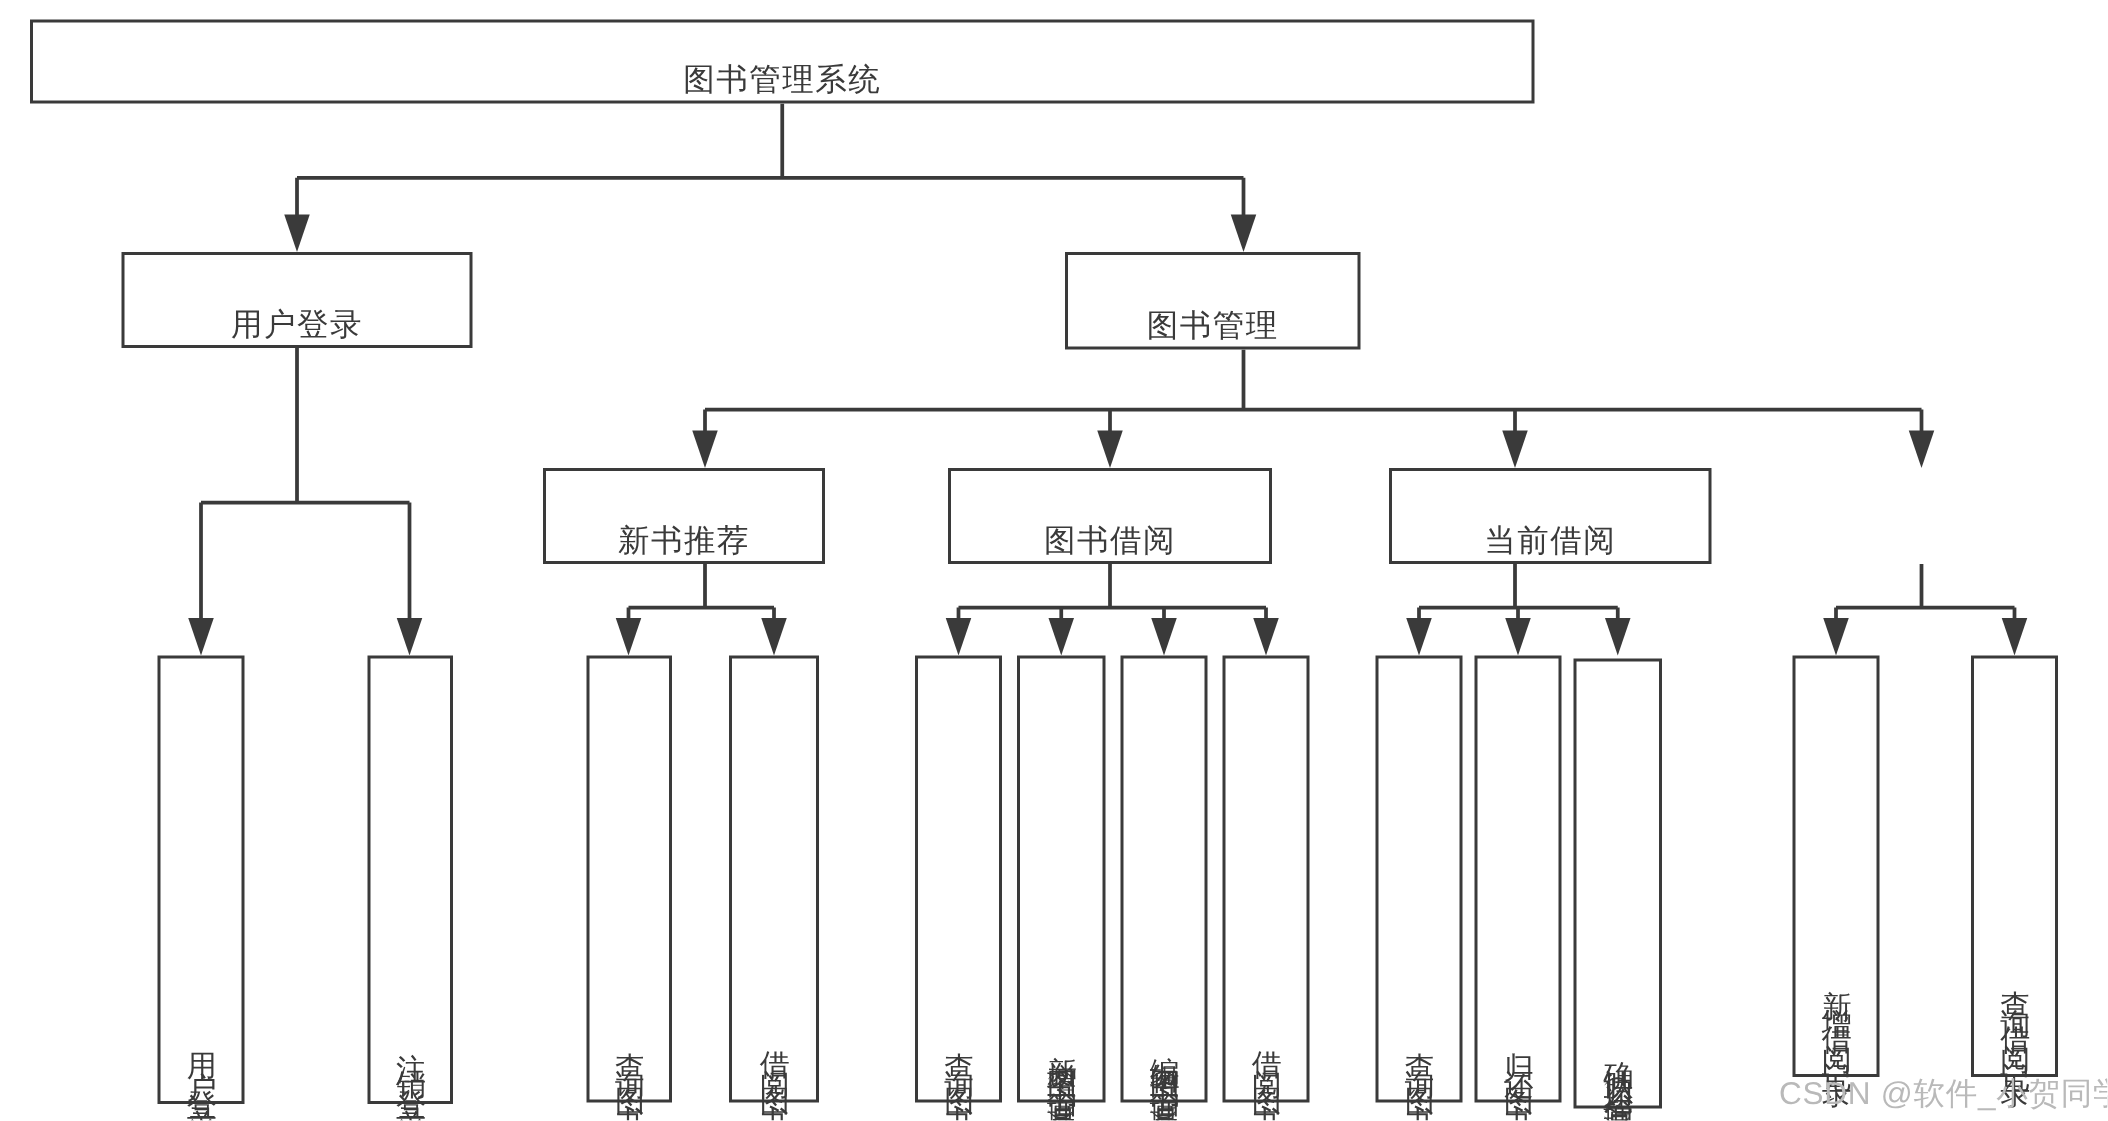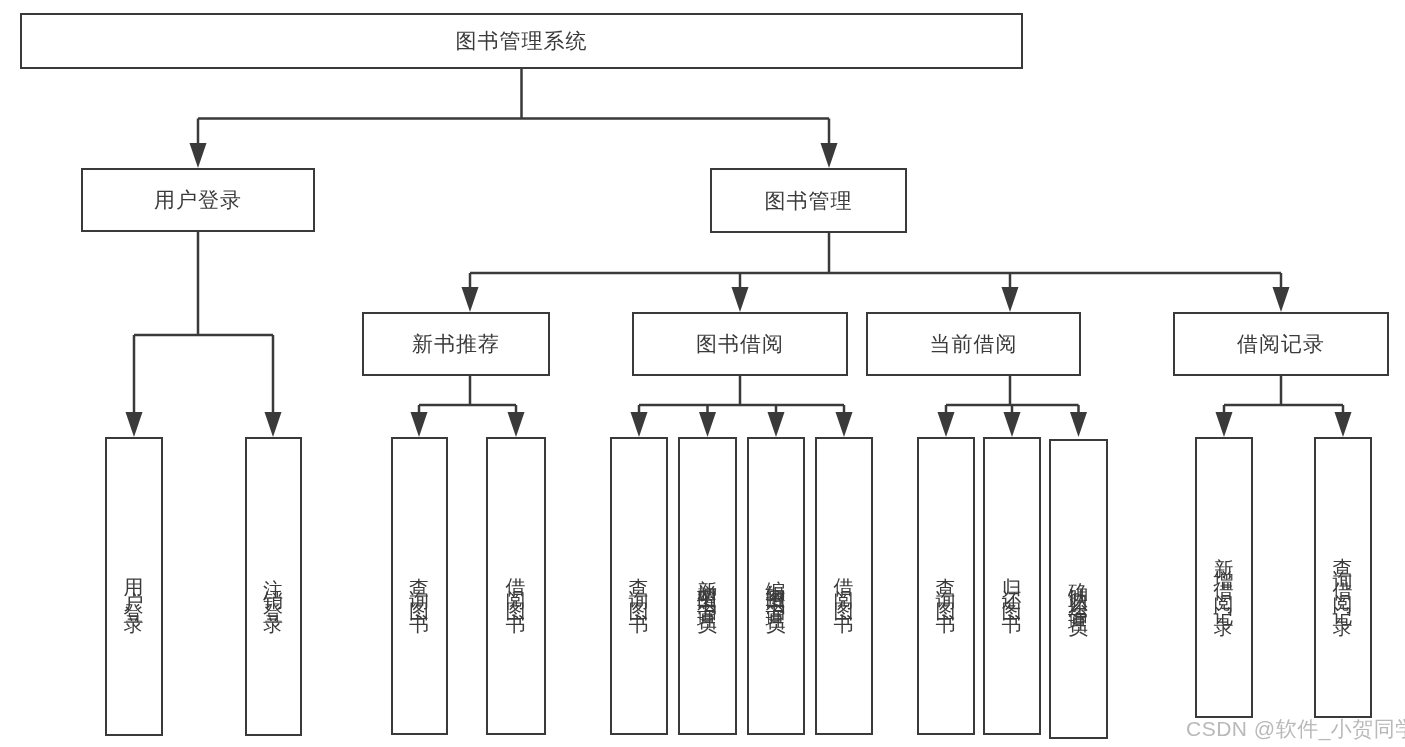--- a/index.html
+++ b/index.html
@@ -18,21 +18,21 @@
   }
   #wires{position:absolute;left:0;top:0;z-index:1;}
   #wires path, #wires line{stroke:var(--line);stroke-width:2.5;fill:none;}
   #wires polygon{fill:var(--line);stroke:none;}
   .box{
     position:absolute;
     box-sizing:border-box;
     border:2.5px solid var(--line);
     background:#fff;
     display:flex;
-    align-items:center;
+    align-items:flex-end;
     justify-content:center;
     z-index:2;
   }
   .hbox span{
     font-size:21px;
     letter-spacing:1px;
     white-space:nowrap;
   }
   .vbox span{
     writing-mode:vertical-rl;
@@ -117,25 +117,22 @@
   <div class="box hbox" style="left:710px;top:168px;width:197px;height:65px">
     <span>图书管理</span>
   </div>
 
   <div class="box hbox" style="left:362px;top:312px;width:188px;height:64px">
     <span>新书推荐</span>
   </div>
   <div class="box hbox" style="left:632px;top:312px;width:216px;height:64px">
     <span>图书借阅</span>
   </div>
-  <div class="box hbox" style="left:866px;top:312px;width:215px;height:64px">
+  <div class="box hbox" style="left:926px;top:312px;width:215px;height:64px">
     <span>当前借阅</span>
-  </div>
-  <div class="box hbox" style="left:1173px;top:312px;width:216px;height:64px">
-    <span>借阅记录</span>
   </div>
 
   <div class="box vbox" style="left:105px;top:437px;width:58px;height:299px">
     <span style="letter-spacing: 12px;">用户登录</span>
   </div>
   <div class="box vbox" style="left:245px;top:437px;width:57px;height:299px">
     <span style="letter-spacing: 12px;">注销登录</span>
   </div>
 
   <div class="box vbox" style="left:391px;top:437px;width:57px;height:298px">

